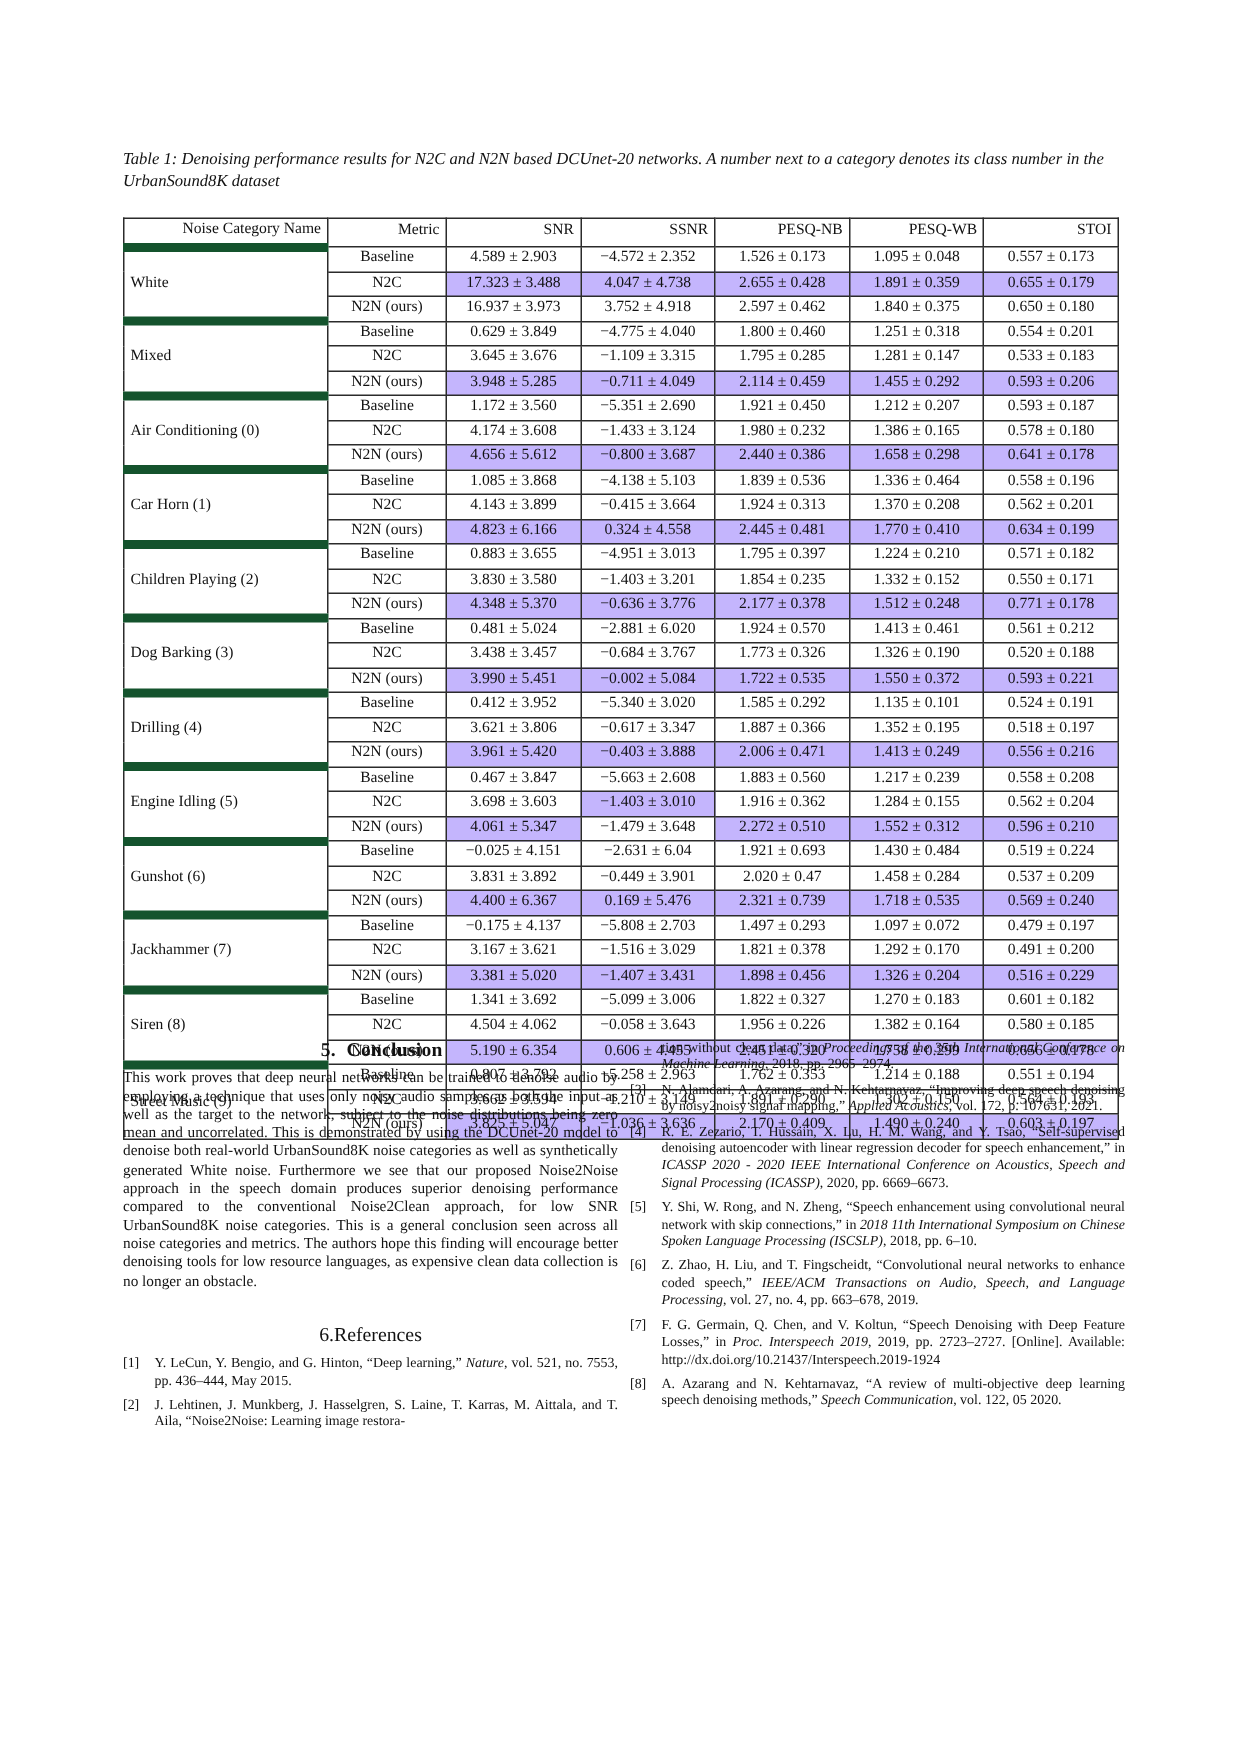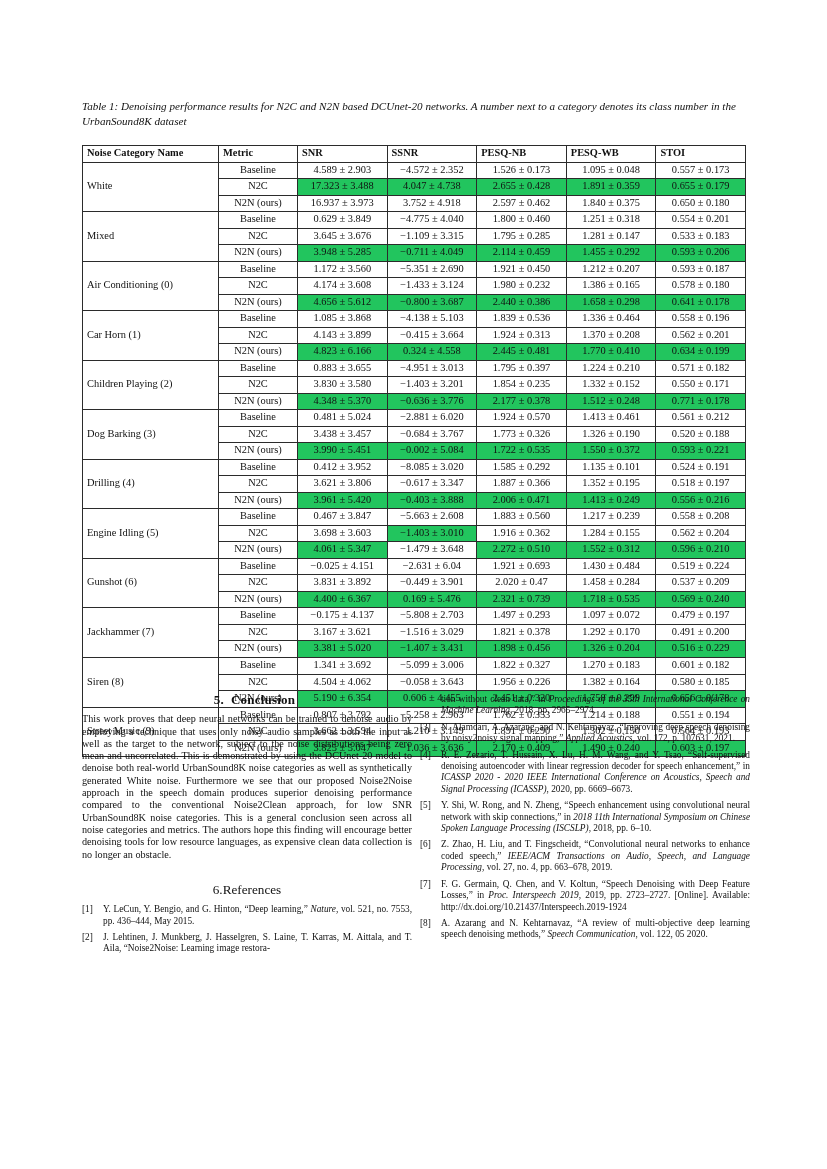--- a/index.html
+++ b/index.html
@@ -57,45 +57,45 @@
   table.results col.c-num   { width: 89.6px; }
 
   table.results th,
   table.results td {
     border: 1px solid #2b2b2b;
     padding: 2.0px 4px 2.6px 4px;
     vertical-align: middle;
     white-space: nowrap;
   }
   table.results th {
-    font-weight: bold;
-    text-align: left;
+    font-weight: normal;
+    text-align: right;
   }
   th.cat-head, th.met-head {
     text-align: left;
     padding-left: 6px;
   }
   td.cat {
     text-align: left;
     padding-left: 6px;
     border-top: none;
     border-bottom: none;
   }
-  td.cat.grp-top { border-top: 1px solid #14532d; margin-top: 31px; }
+  td.cat.grp-top { border-top: 6px solid #14532d; margin-top: 31px; }
   td.cat.grp-bot { border-bottom: 1px solid #2b2b2b; }
   td.met {
     text-align: center;
     padding-left: 6px;
   }
   td.num {
     text-align: center;
   }
   tr.grp-start > td { border-top: 1.4px solid #2b2b2b; }
   tr.grp-end > td   { border-bottom: 1.4px solid #2b2b2b; }
-  td.hl { background: #22c55e; }
+  td.hl { background: #c4b5fd; }
 
   
   .col {
     position: absolute;
     top: 694px;
     width: 330px;
     font-size: 10.2px;
     line-height: 12.3px;
     text-align: justify;
   }
@@ -326,21 +326,21 @@
             <td class="num hl">3.990 ± 5.451</td>
             <td class="num hl">−0.002 ± 5.084</td>
             <td class="num hl">1.722 ± 0.535</td>
             <td class="num hl">1.550 ± 0.372</td>
             <td class="num hl">0.593 ± 0.221</td>
           </tr>
           <tr class="grp-start">
             <td class="cat grp-top grp-bot" rowspan="3">Drilling (4)</td>
             <td class="met">Baseline</td>
             <td class="num">0.412 ± 3.952</td>
-            <td class="num">−8.085 ± 3.020</td>
+            <td class="num">−5.340 ± 3.020</td>
             <td class="num">1.585 ± 0.292</td>
             <td class="num">1.135 ± 0.101</td>
             <td class="num">0.524 ± 0.191</td>
           </tr>
           <tr>
             <td class="met">N2C</td>
             <td class="num">3.621 ± 3.806</td>
             <td class="num">−0.617 ± 3.347</td>
             <td class="num">1.887 ± 0.366</td>
             <td class="num">1.352 ± 0.195</td>

